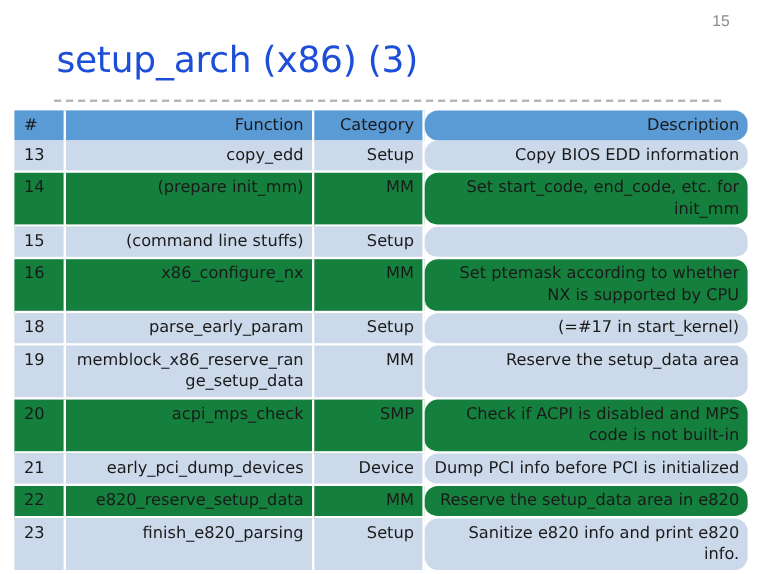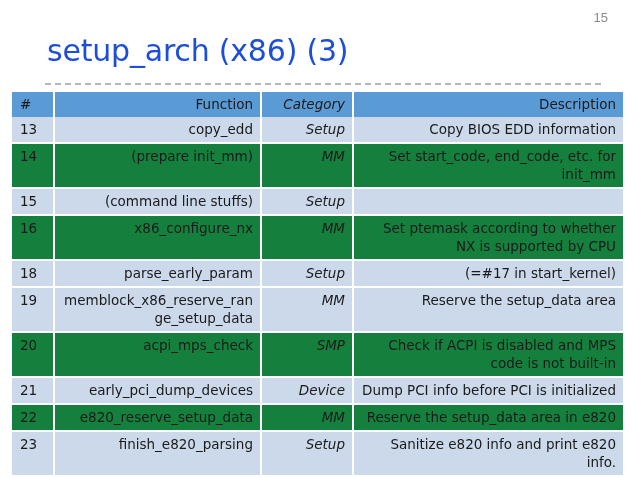--- a/index.html
+++ b/index.html
@@ -81,22 +81,22 @@
     overflow-wrap: break-word;
   }
   table.slide-table td:last-child,
   table.slide-table th:last-child {
     border-right: none;
   }
 
   
   .col-num   { width: 26px;  text-align: left !important; }
   .col-fn    { width: 190px; }
-  .col-cat   { width: 75px; font-style: italic; }
-  .col-desc  { width: auto; }
+  .col-cat   { width: 75px; }
+  .col-desc  { width: auto; border-radius: 11px; }
 
   
   thead th {
     background: #5b9bd5;
     color: #ffffff;
     font-weight: bold;
     font-size: 13px;
     line-height: 19px;
     padding-top: 4px;
     padding-bottom: 5px;

